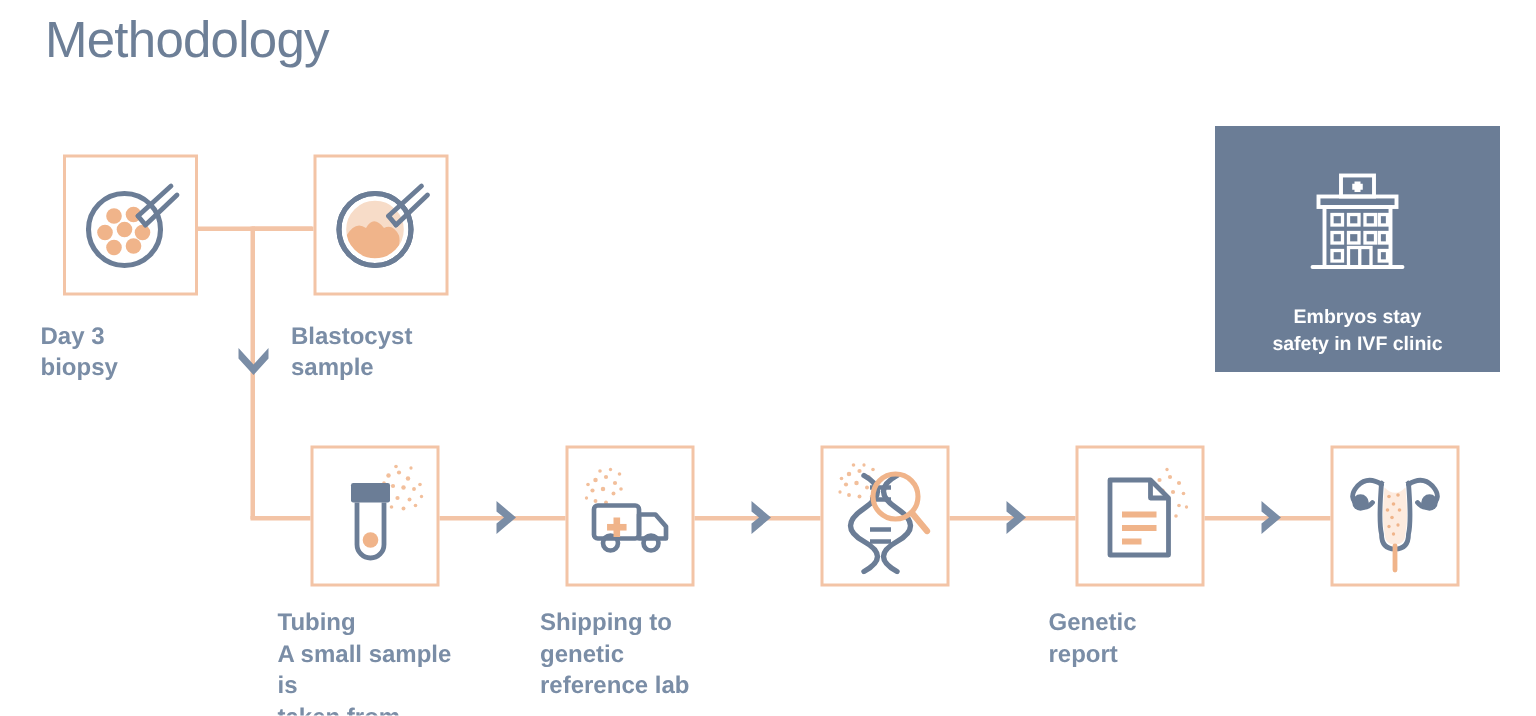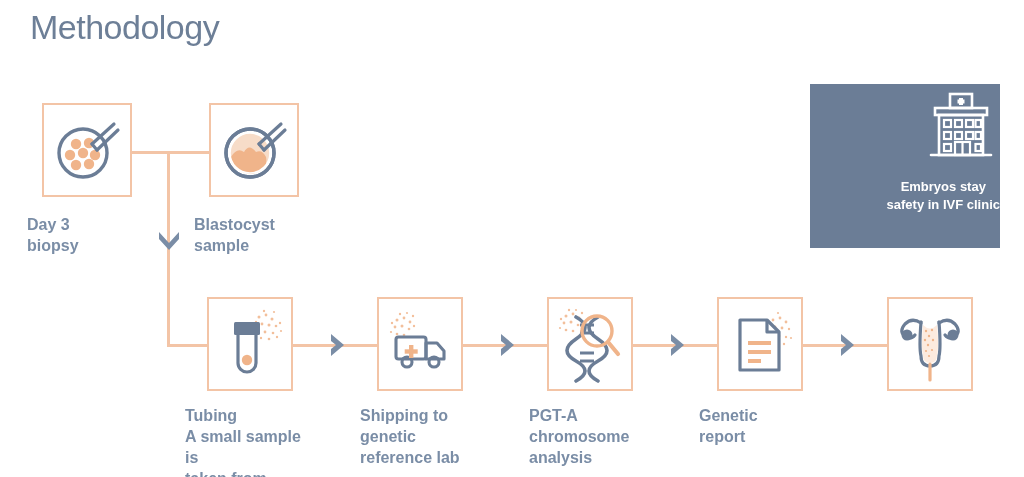--- a/index.html
+++ b/index.html
@@ -53,23 +53,23 @@
   }
 
   
   .clinic {
     position: absolute;
     left: 810px; top: 84px;
     width: 190px; height: 164px;
     background: #6B7D96;
     display: flex;
     flex-direction: column;
-    align-items: flex-end;
+    align-items: center;
     justify-content: flex-start;
-    padding-top: 6px;
+    padding-top: 29px;
   }
   .clinic-label {
     margin-top: 12px;
     text-align: center;
     color: #FFFFFF;
     font-size: 13px;
     font-weight: bold;
     line-height: 1.35;
     white-space: pre-line;
   }
@@ -248,23 +248,20 @@
         <path d="M45 12 q-18 10 0 22 q18 12 0 22 q-18 10 0 20" fill="none" stroke="#6B7D96" stroke-width="3.6" stroke-linecap="round"></path>
         <line x1="27" y1="20" x2="41" y2="20" stroke="#6B7D96" stroke-width="3"></line>
         <line x1="27" y1="28" x2="41" y2="28" stroke="#6B7D96" stroke-width="3"></line>
         <line x1="27" y1="48" x2="41" y2="48" stroke="#6B7D96" stroke-width="3"></line>
         <line x1="27" y1="56" x2="41" y2="56" stroke="#6B7D96" stroke-width="3"></line>
         <circle cx="44" cy="26" r="15" fill="none" stroke="#F0B48A" stroke-width="3.4"></circle>
         <line x1="55" y1="37" x2="65" y2="49" stroke="#F0B48A" stroke-width="4.2" stroke-linecap="round"></line>
       </svg>
     </div>
   </div>
-  <div class="caption" style="left:529px; top:405px; width:122px;">PGT-A
-chromosome
-analysis</div>
 
   <div class="box" style="left:717px; top:297px; width:86px; height:94px;">
     <div class="ico">
       <svg width="74" height="76" viewBox="0 0 74 76">
         <g fill="#F0B48A" opacity="0.85">
           <circle cx="50" cy="14" r="1.4"></circle>
             <circle cx="57" cy="12" r="1.4"></circle>
             <circle cx="63" cy="16" r="1.4"></circle>
           <circle cx="52" cy="21" r="1.4"></circle>
             <circle cx="59" cy="22" r="1.4"></circle>

